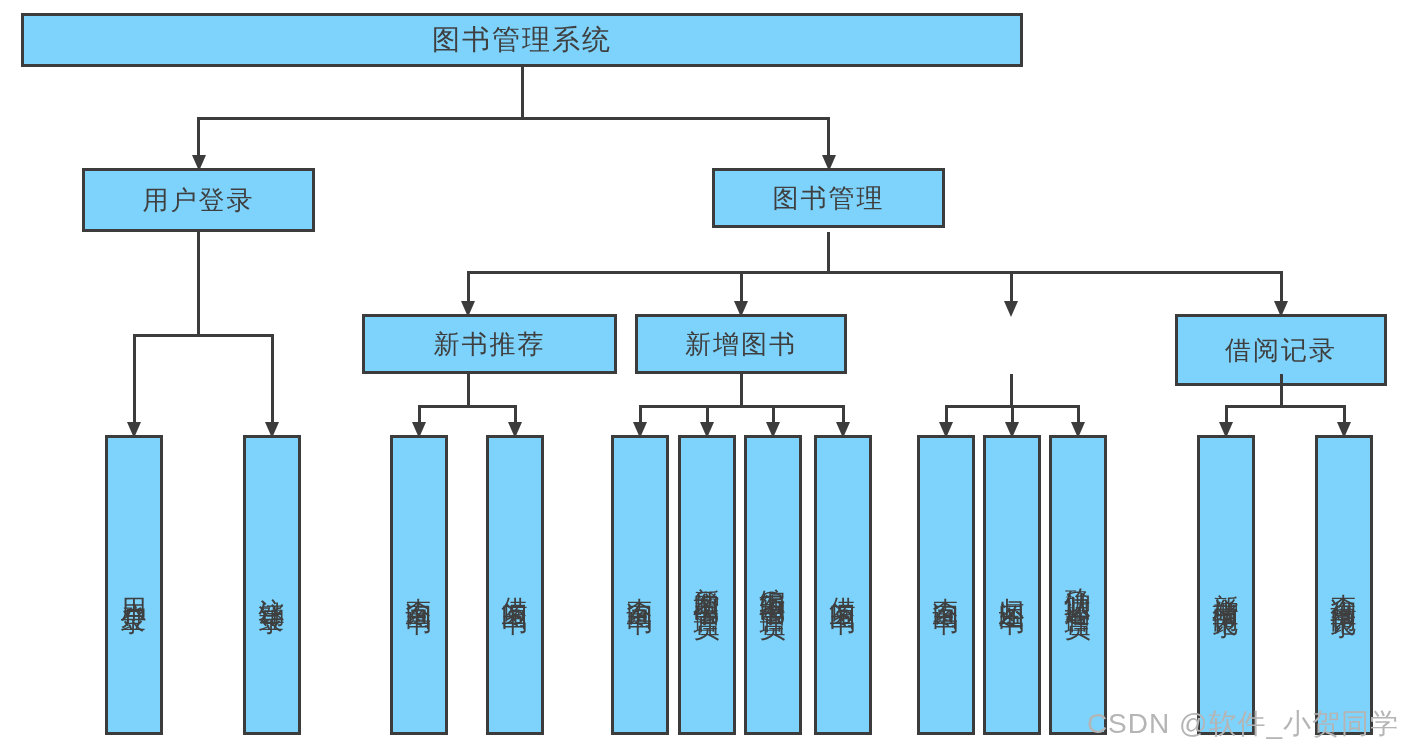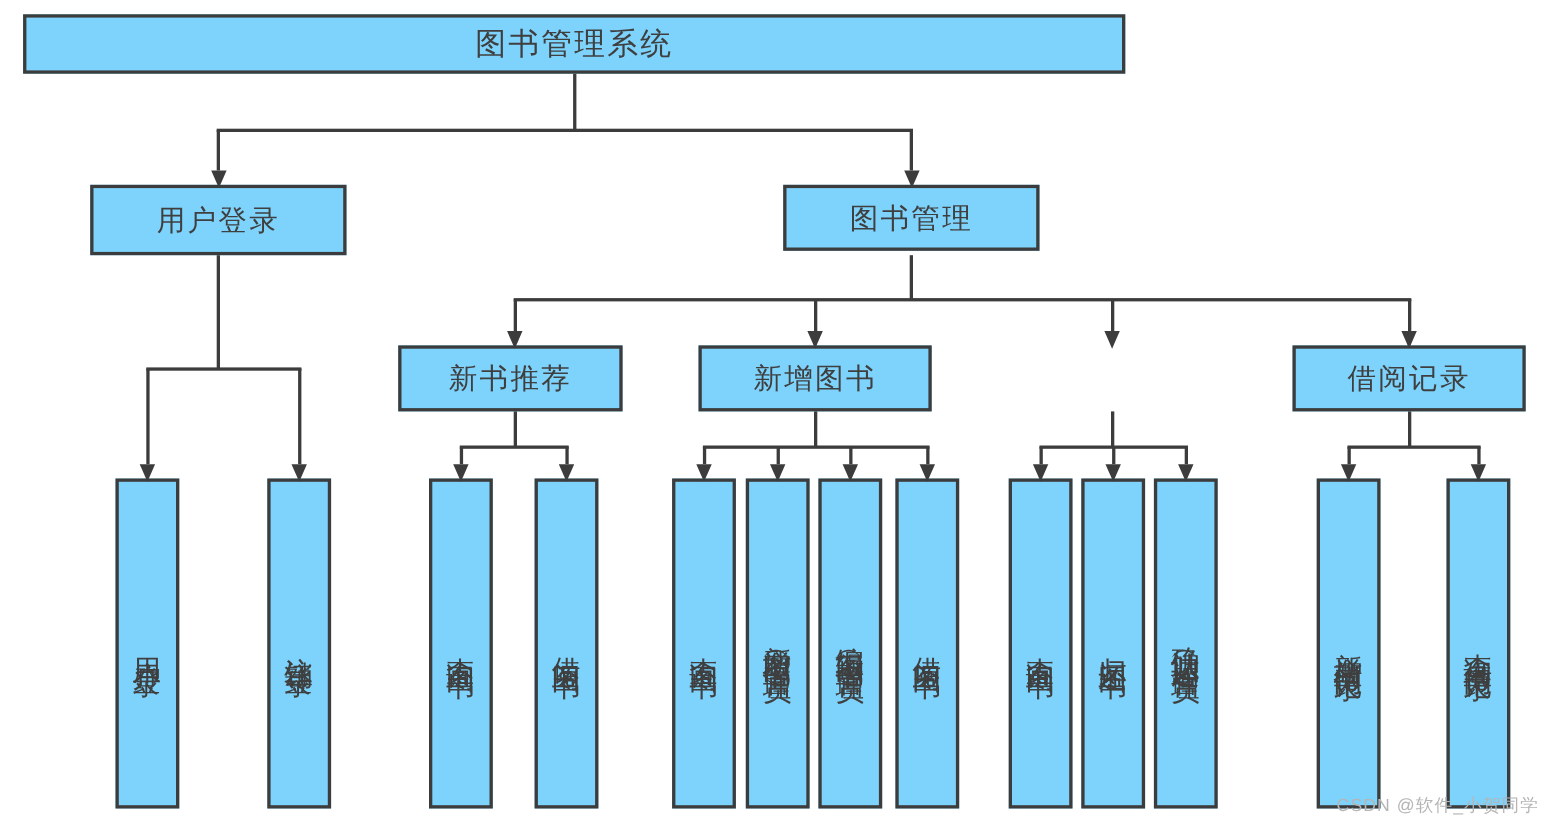--- a/index.html
+++ b/index.html
@@ -43,47 +43,47 @@
   .arrow {
     position: absolute;
     width: 0; height: 0;
     border-left: 7px solid transparent;
     border-right: 7px solid transparent;
     border-top: 16px solid var(--line, #3c3c3c);
   }
   .watermark {
     position: absolute;
     right: 6px; bottom: 4px;
-    font-size: 16px;
+    font-size: 28px;
     letter-spacing: 1px;
     color: var(--wm, #b5b5b5);
     z-index: 10;
   }
 </style>
 </head>
 <body>
 
 <div class="canvas">
   <div class="watermark">CSDN @软件_小贺同学</div>
 <div class="node h root" style="left: 21px; top: 13px; width: 1002px; height: 54px;">
       <span>图书管理系统</span>
     </div>
     <div class="node h" style="left: 82px; top: 168px; width: 233px; height: 64px;">
       <span>用户登录</span>
     </div>
     <div class="node h" style="left: 712px; top: 168px; width: 233px; height: 60px;">
       <span>图书管理</span>
     </div>
-    <div class="node h" style="left: 362px; top: 314px; width: 204px; height: 60px;">
+    <div class="node h" style="left: 362px; top: 314px; width: 255px; height: 60px;">
       <span>新书推荐</span>
     </div>
     <div class="node h" style="left: 635px; top: 314px; width: 212px; height: 60px;">
       <span>新增图书</span>
     </div>
-    <div class="node h" style="left: 1175px; top: 314px; width: 212px; height: 60px;">
+    <div class="node h" style="left: 1175px; top: 314px; width: 212px; height: 72px;">
       <span>借阅记录</span>
     </div>
     <div class="node v" style="left: 105px; top: 435px; width: 58px; height: 300px;">
       <span>用户登录</span>
     </div>
     <div class="node v" style="left: 243px; top: 435px; width: 58px; height: 300px;">
       <span>注销登录</span>
     </div>
     <div class="node v" style="left: 390px; top: 435px; width: 58px; height: 300px;">
       <span>查询图书</span>

